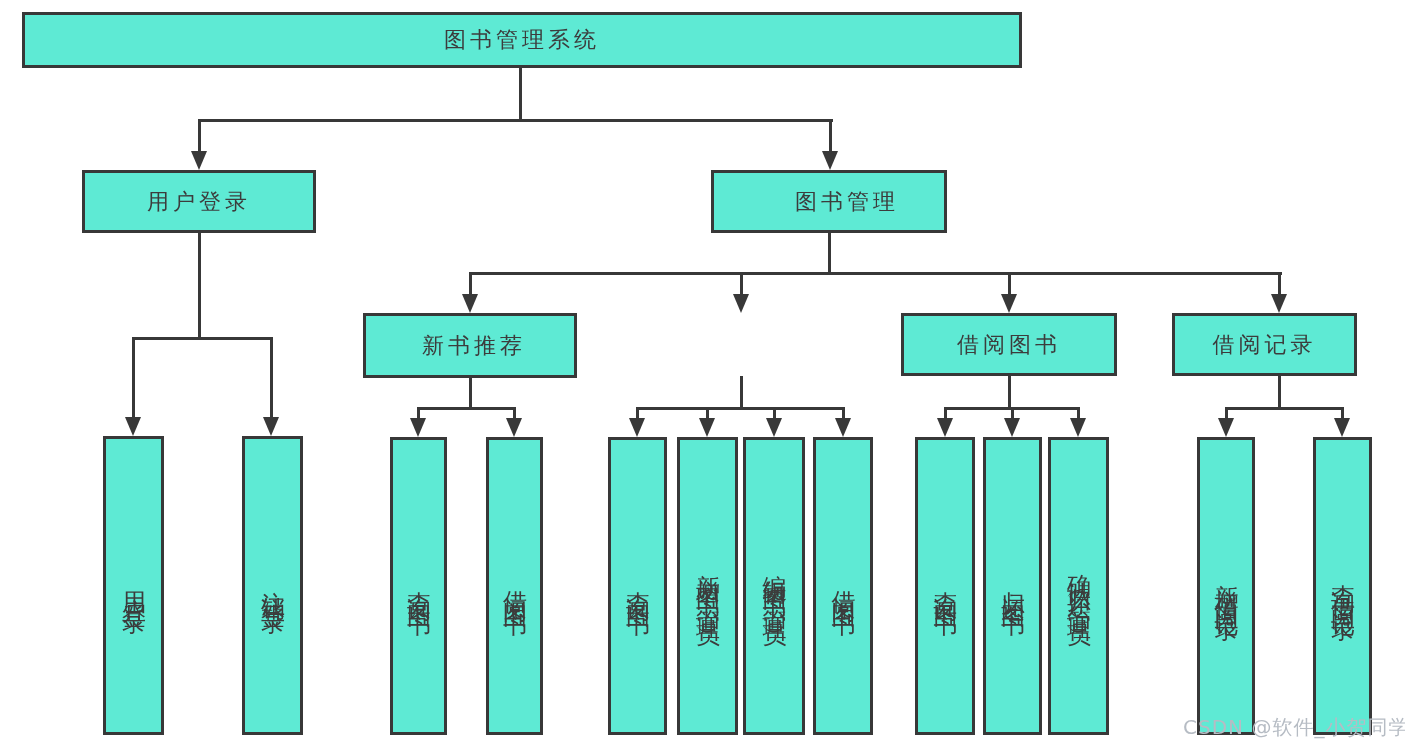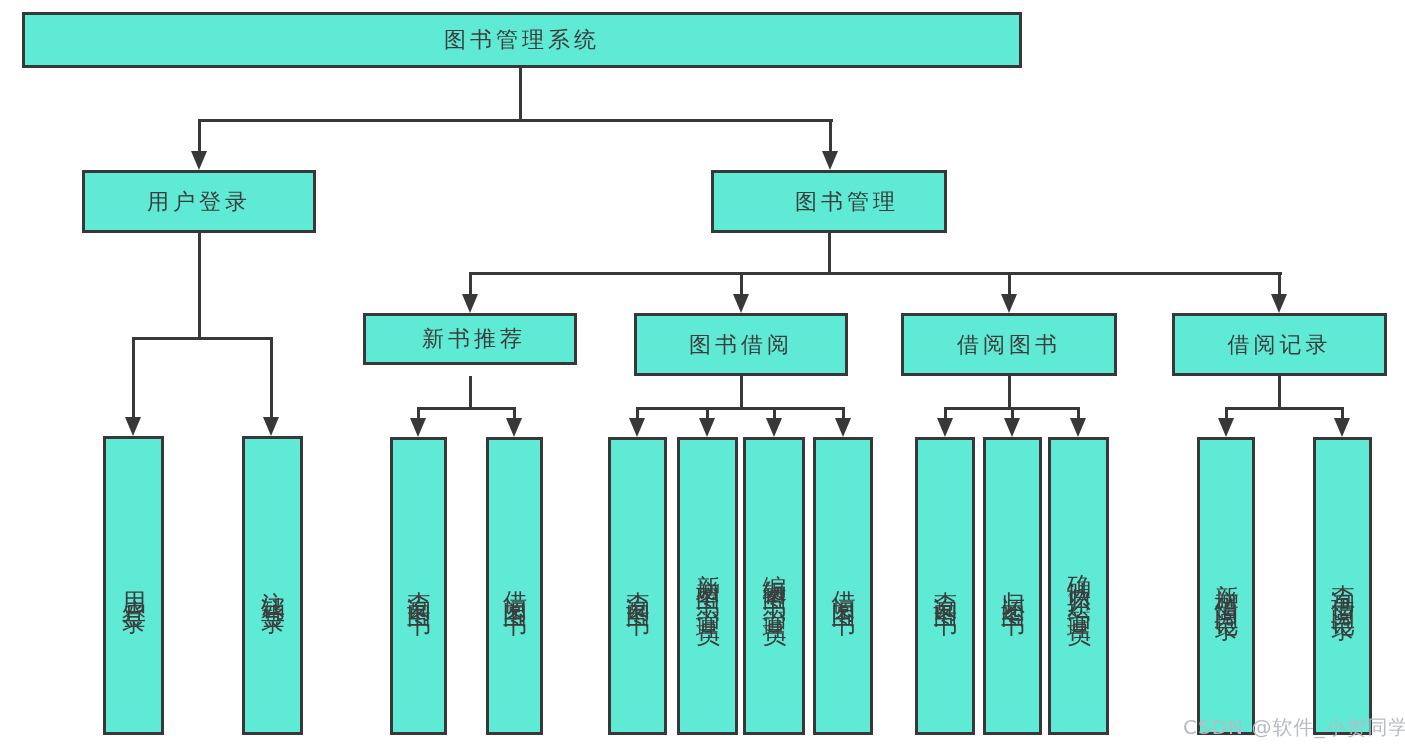--- a/index.html
+++ b/index.html
@@ -107,24 +107,23 @@
   <div class="hline" style="left:469px;top:272px;width:813px;"></div>
   <div class="vline" style="left:469px;top:272px;height:25px;"></div>
   <div class="arrow" style="left:462px;top:294px;"></div>
   <div class="vline" style="left:740px;top:272px;height:25px;"></div>
   <div class="arrow" style="left:733px;top:294px;"></div>
   <div class="vline" style="left:1008px;top:272px;height:25px;"></div>
   <div class="arrow" style="left:1001px;top:294px;"></div>
   <div class="vline" style="left:1278px;top:272px;height:25px;"></div>
   <div class="arrow" style="left:1271px;top:294px;"></div>
 
-  <div class="box h" style="left:363px;top:313px;width:214px;height:52px;padding-left:8px;">新书推荐</div>
-  <div class="box h" style="left:634px;top:313px;width:214px;height:63px;">图书借阅</div>
+  <div class="box h" style="left:363px;top:313px;width:214px;height:65px;padding-left:8px;">新书推荐</div>
   <div class="box h" style="left:901px;top:313px;width:216px;height:63px;">借阅图书</div>
-  <div class="box h" style="left:1172px;top:313px;width:215px;height:63px;">借阅记录</div>
+  <div class="box h" style="left:1172px;top:313px;width:185px;height:63px;">借阅记录</div>
 
   <div class="vline" style="left:469px;top:376px;height:34px;"></div>
   <div class="hline" style="left:417px;top:407px;width:99px;"></div>
   <div class="vline" style="left:417px;top:407px;height:12px;"></div>
   <div class="arrow" style="left:410px;top:418px;"></div>
   <div class="vline" style="left:513px;top:407px;height:12px;"></div>
   <div class="arrow" style="left:506px;top:418px;"></div>
 
   <div class="box v" style="left:390px;top:437px;width:57px;height:298px;">
     <span>查询图书</span>

